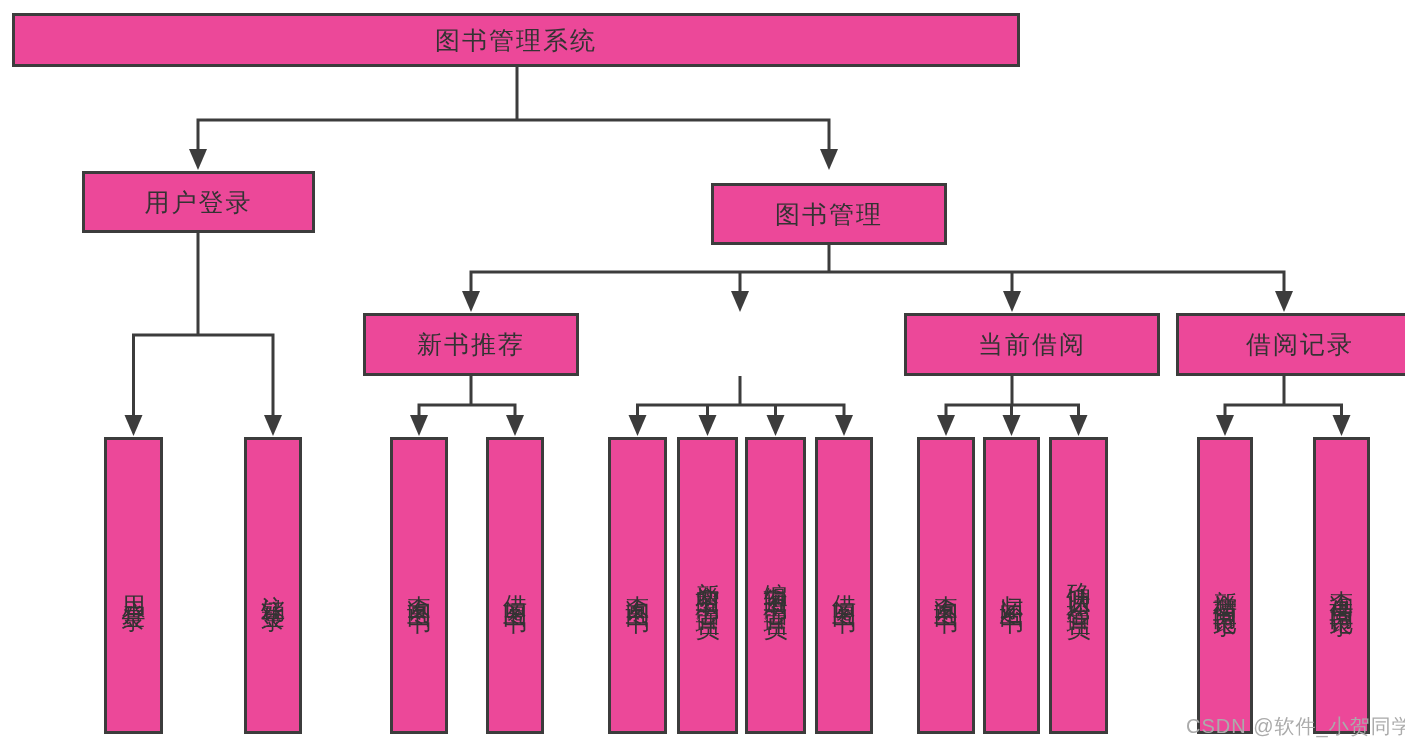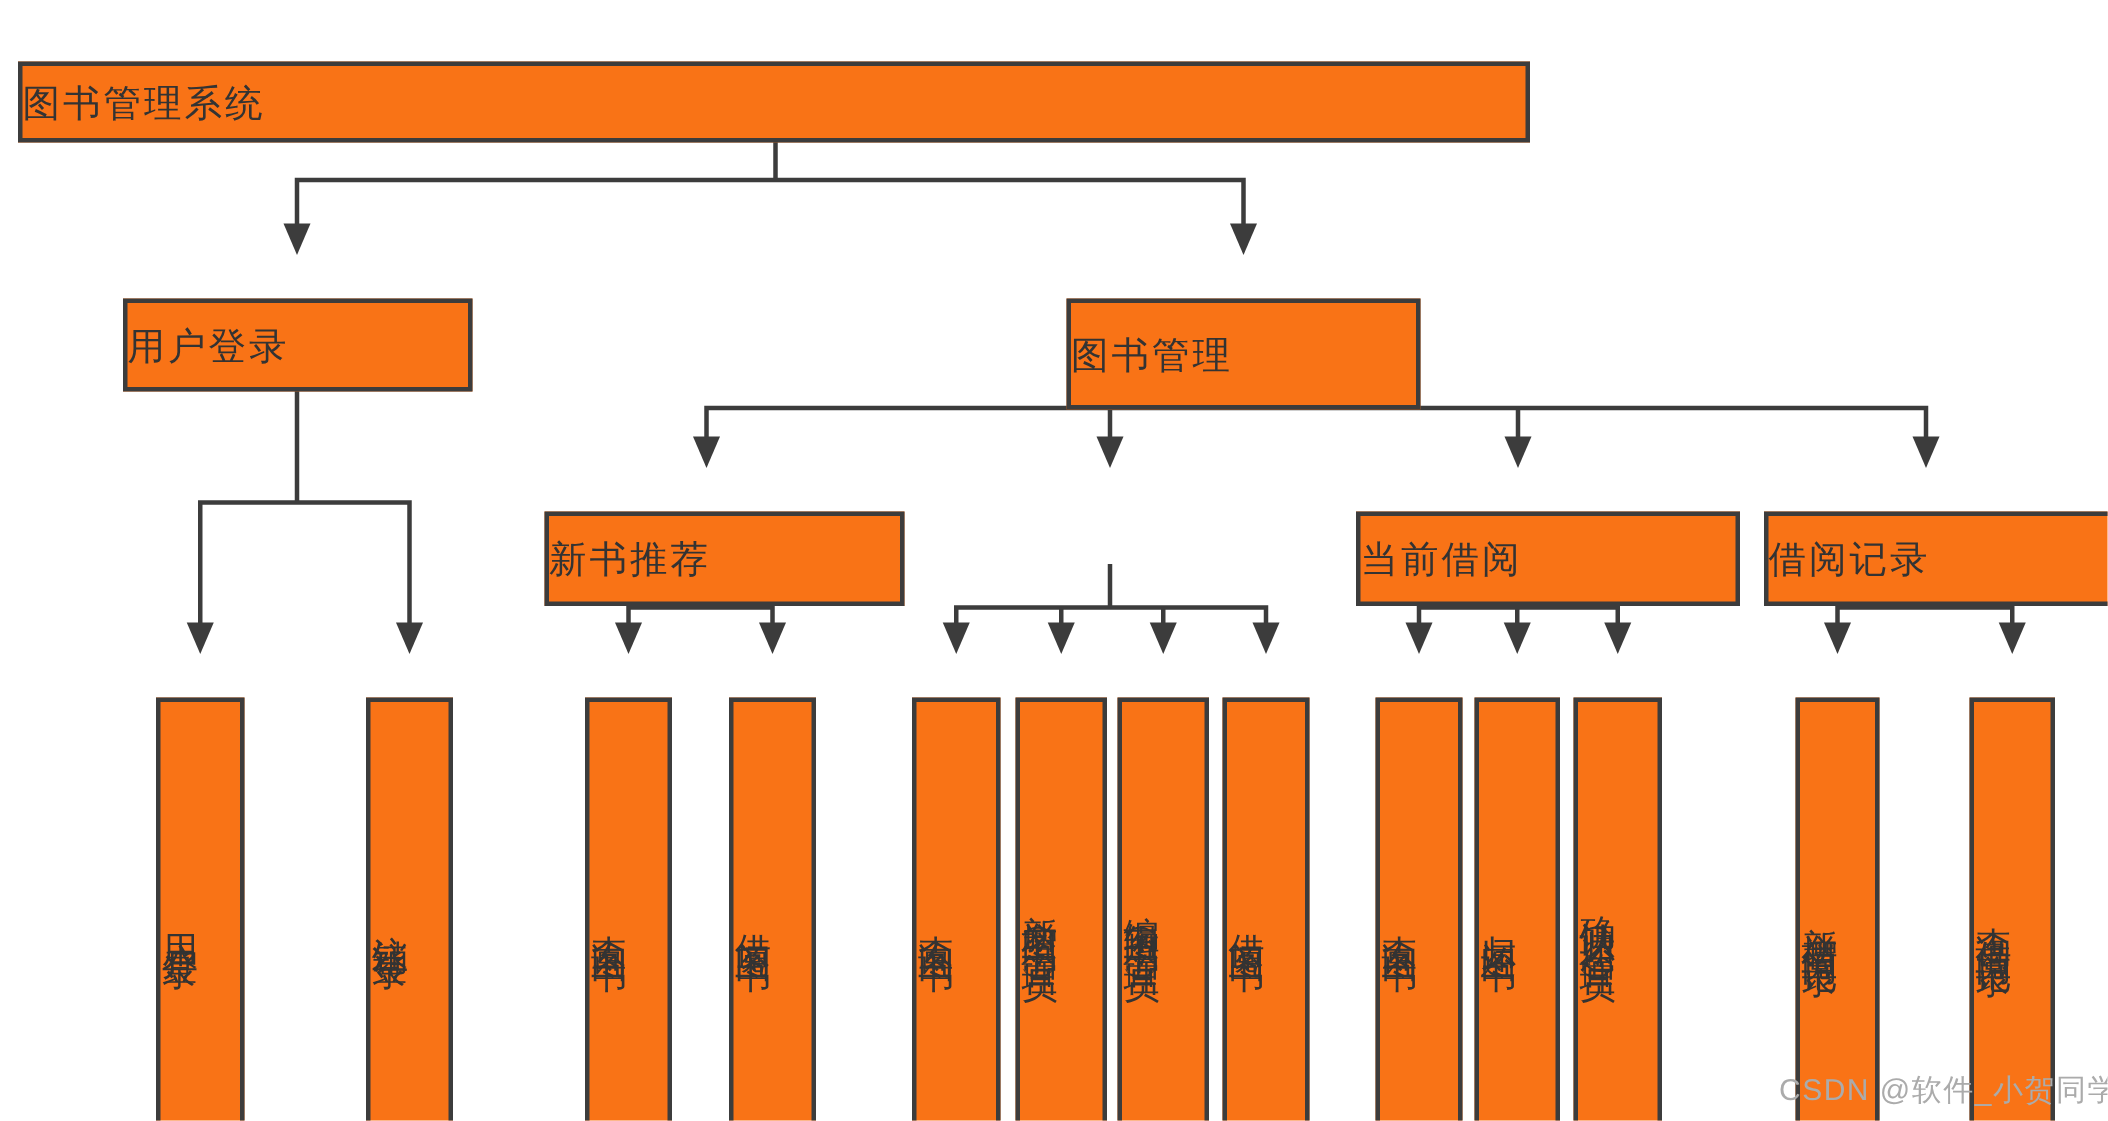--- a/index.html
+++ b/index.html
@@ -32,27 +32,27 @@
     stroke-width:3;
     fill:none;
   }
   .connectors polygon{
     fill:var(--line);
     stroke:none;
   }
   .node{
     position:absolute;
     box-sizing:border-box;
-    background:#f97316;
+    background:#ec4899;
     border:3px solid var(--box-border);
     display:flex;
     align-items:center;
+    justify-content:center;
     color:var(--text);
     z-index:2;
-    margin-top:28px;
   }
   .node.h span{
     font-size:25px;
     letter-spacing:2px;
     white-space:nowrap;
   }
   .node.v span{
     writing-mode:vertical-rl;
     text-orientation:mixed;
     font-size:24px;
@@ -116,25 +116,25 @@
     </g>
   </svg>
 
   <div class="node h" style="left:12px;top:13px;width:1008px;height:54px">
     <span>图书管理系统</span>
   </div>
 
   <div class="node h" style="left:82px;top:171px;width:233px;height:62px">
     <span>用户登录</span>
   </div>
-  <div class="node h" style="left:711px;top:171px;width:236px;height:74px">
+  <div class="node h" style="left:711px;top:183px;width:236px;height:62px">
     <span>图书管理</span>
   </div>
 
-  <div class="node h" style="left:363px;top:313px;width:240px;height:63px">
+  <div class="node h" style="left:363px;top:313px;width:216px;height:63px">
     <span>新书推荐</span>
   </div>
   <div class="node h" style="left:904px;top:313px;width:256px;height:63px">
     <span>当前借阅</span>
   </div>
   <div class="node h" style="left:1176px;top:313px;width:248px;height:63px">
     <span>借阅记录</span>
   </div>
 
   <div class="node v" style="left:104px;top:437px;width:59px;height:297px">

